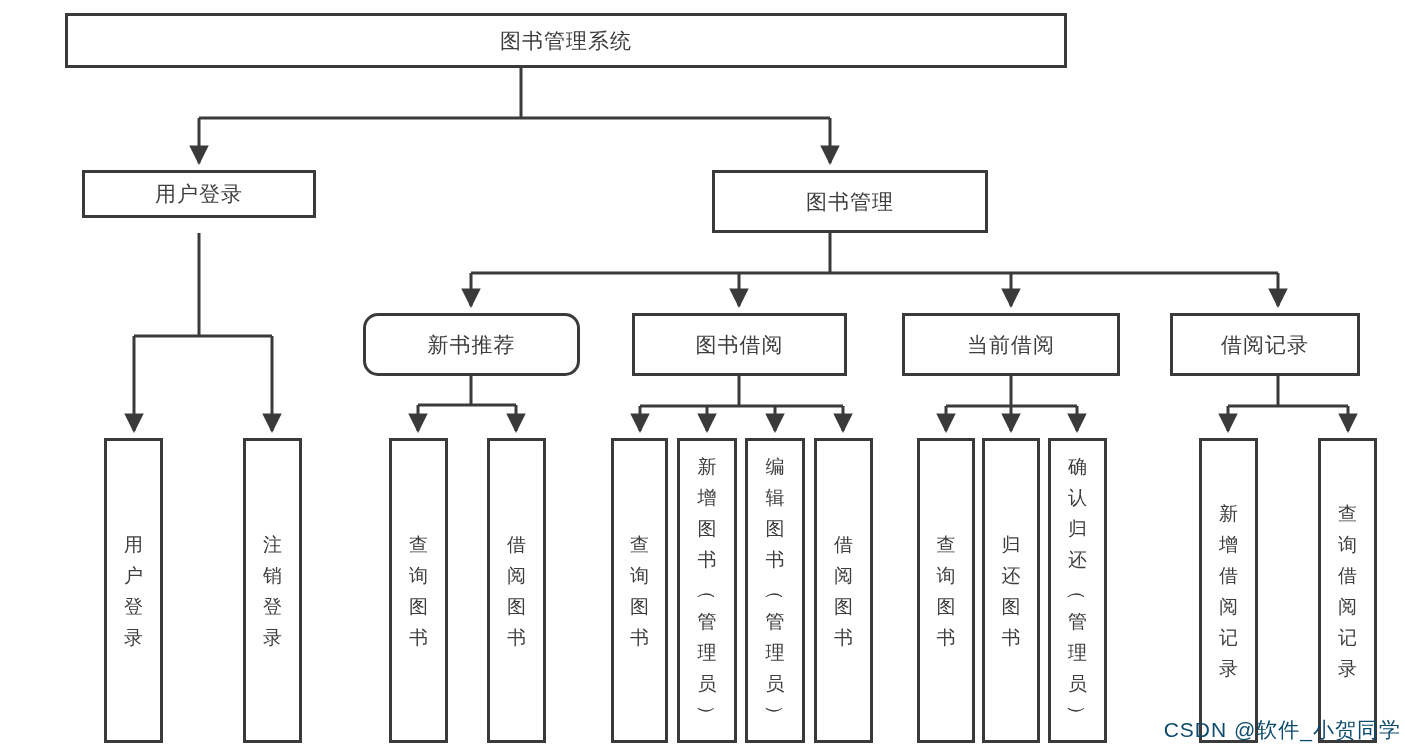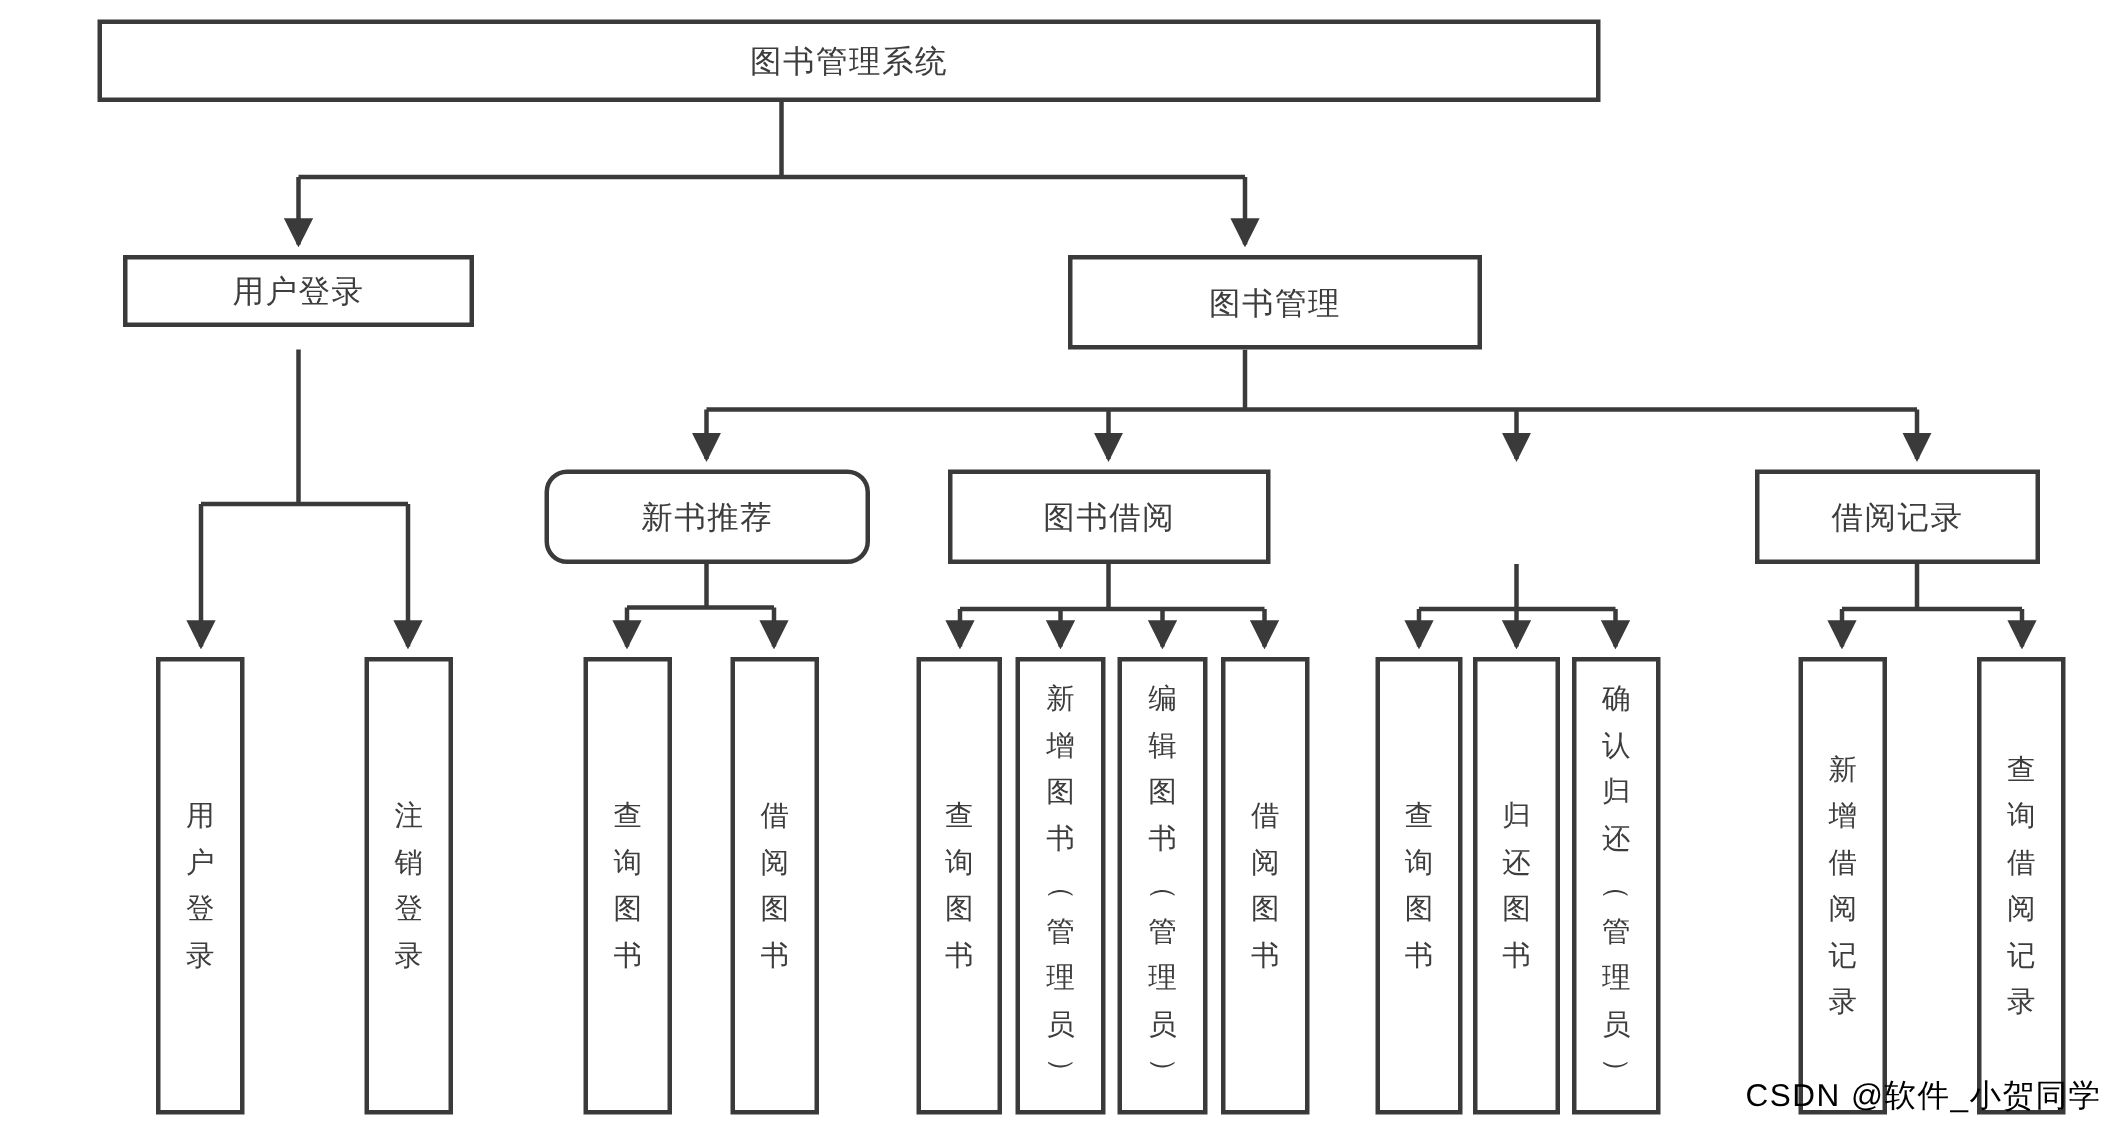--- a/index.html
+++ b/index.html
@@ -27,21 +27,21 @@
     box-sizing:border-box;
     border:3px solid #3a3a3a;
     background:#ffffff;
     display:flex;flex-direction:column;align-items:center;justify-content:center;
     font-size:19px;
   }
   .leaf span{display:block;line-height:31px;height:31px;text-align:center;}
   .leaf span.paren{transform:rotate(90deg);}
   .watermark{
     position:absolute;right:4px;bottom:3px;
-    font-size:21px;color:#000000;letter-spacing:1px;
+    font-size:21px;color:#0c4a6e;letter-spacing:1px;
     white-space:nowrap;
   }
 </style>
 </head>
 <body>
 
 <div class="canvas">
 
   <svg class="connectors" viewBox="0 0 1405 747" xmlns="http://www.w3.org/2000/svg">
     <defs>
@@ -93,20 +93,21 @@
     </g>
   </svg>
 
   <div class="node" style="left:22px;top:13px;width:1002px;height:55px;margin-left:43px;">图书管理系统</div>
 
   <div class="node" style="left:82px;top:170px;width:234px;height:48px;">用户登录</div>
   <div class="node" style="left:712px;top:170px;width:276px;height:63px;">图书管理</div>
 
   <div class="node" style="left:363px;top:313px;width:217px;height:63px;border-radius:15px;">新书推荐</div>
   <div class="node" style="left:632px;top:313px;width:215px;height:63px;">图书借阅</div>
+  <div class="node" style="left:902px;top:313px;width:218px;height:63px;">当前借阅</div>
   <div class="node" style="left:1170px;top:313px;width:190px;height:63px;">借阅记录</div>
 
   <div class="leaf" style="left:104px;top:438px;width:59px;height:305px;">
       <span>用</span>
       <span>户</span>
       <span>登</span>
       <span>录</span>
     </div>
   <div class="leaf" style="left:243px;top:438px;width:59px;height:305px;">
       <span>注</span>

